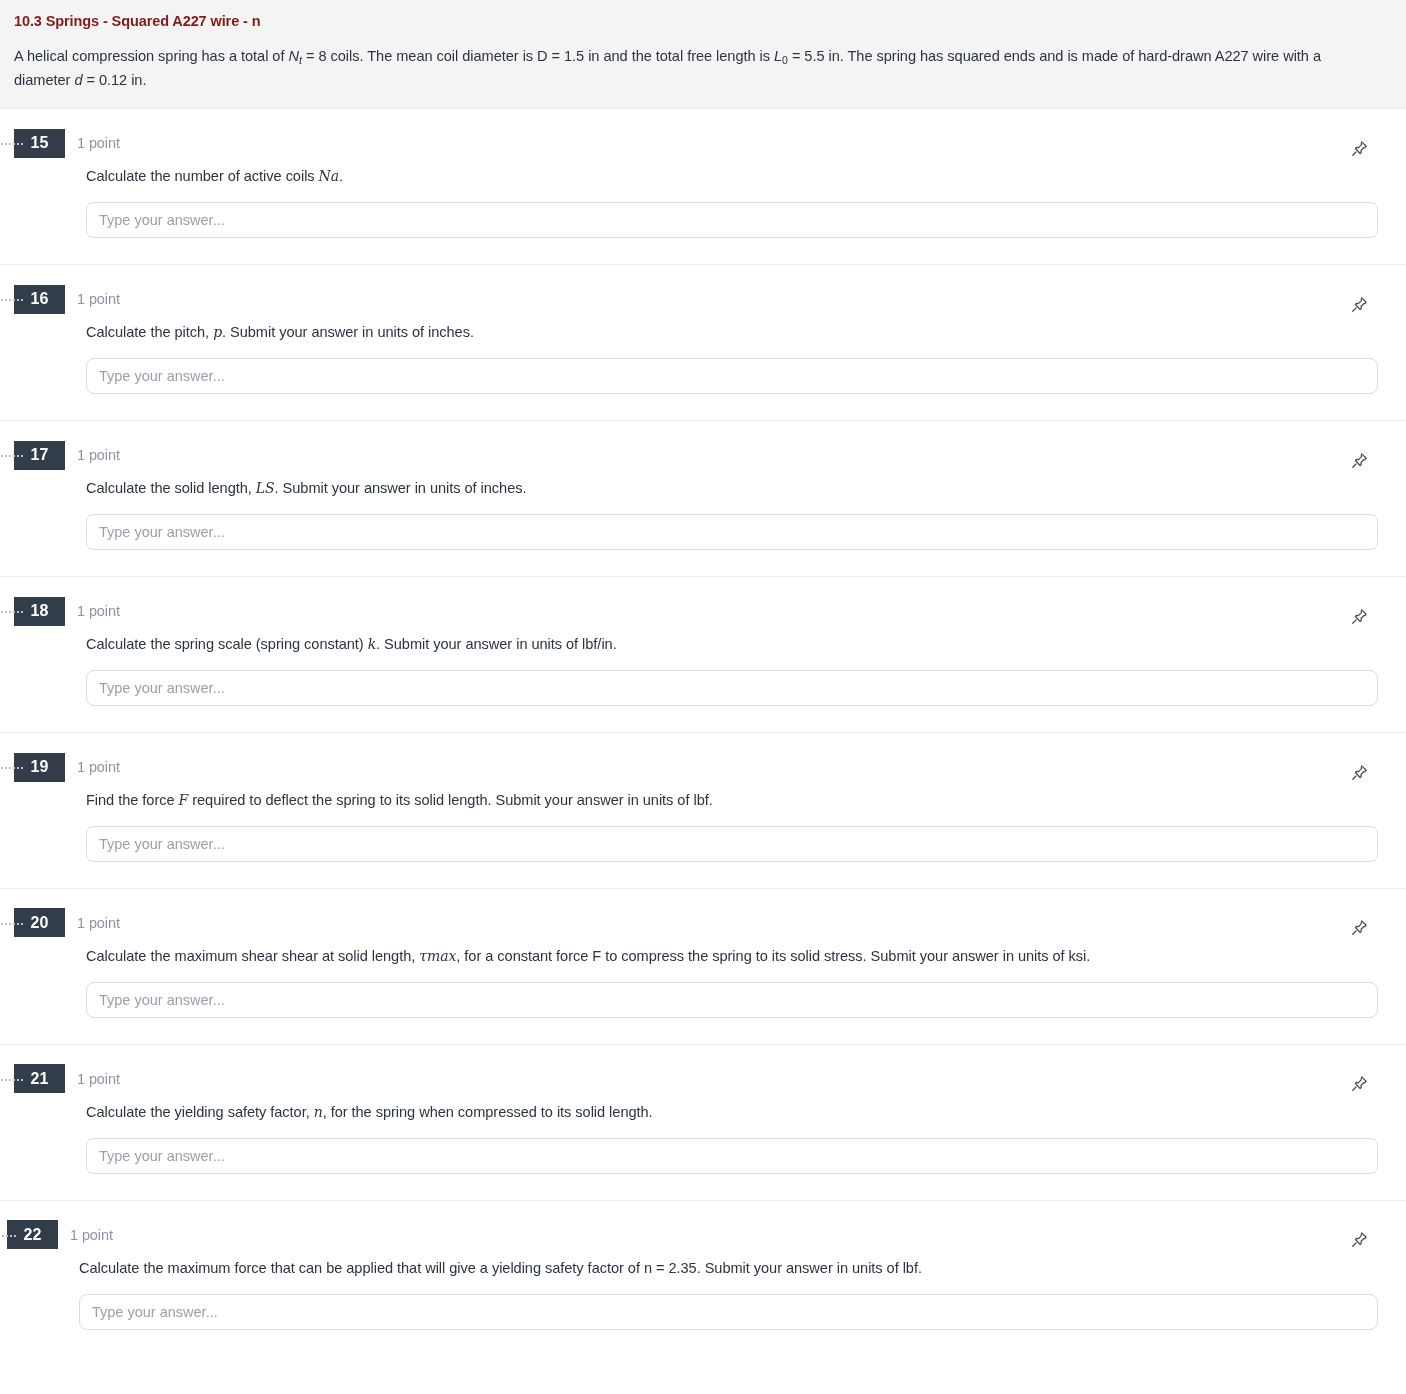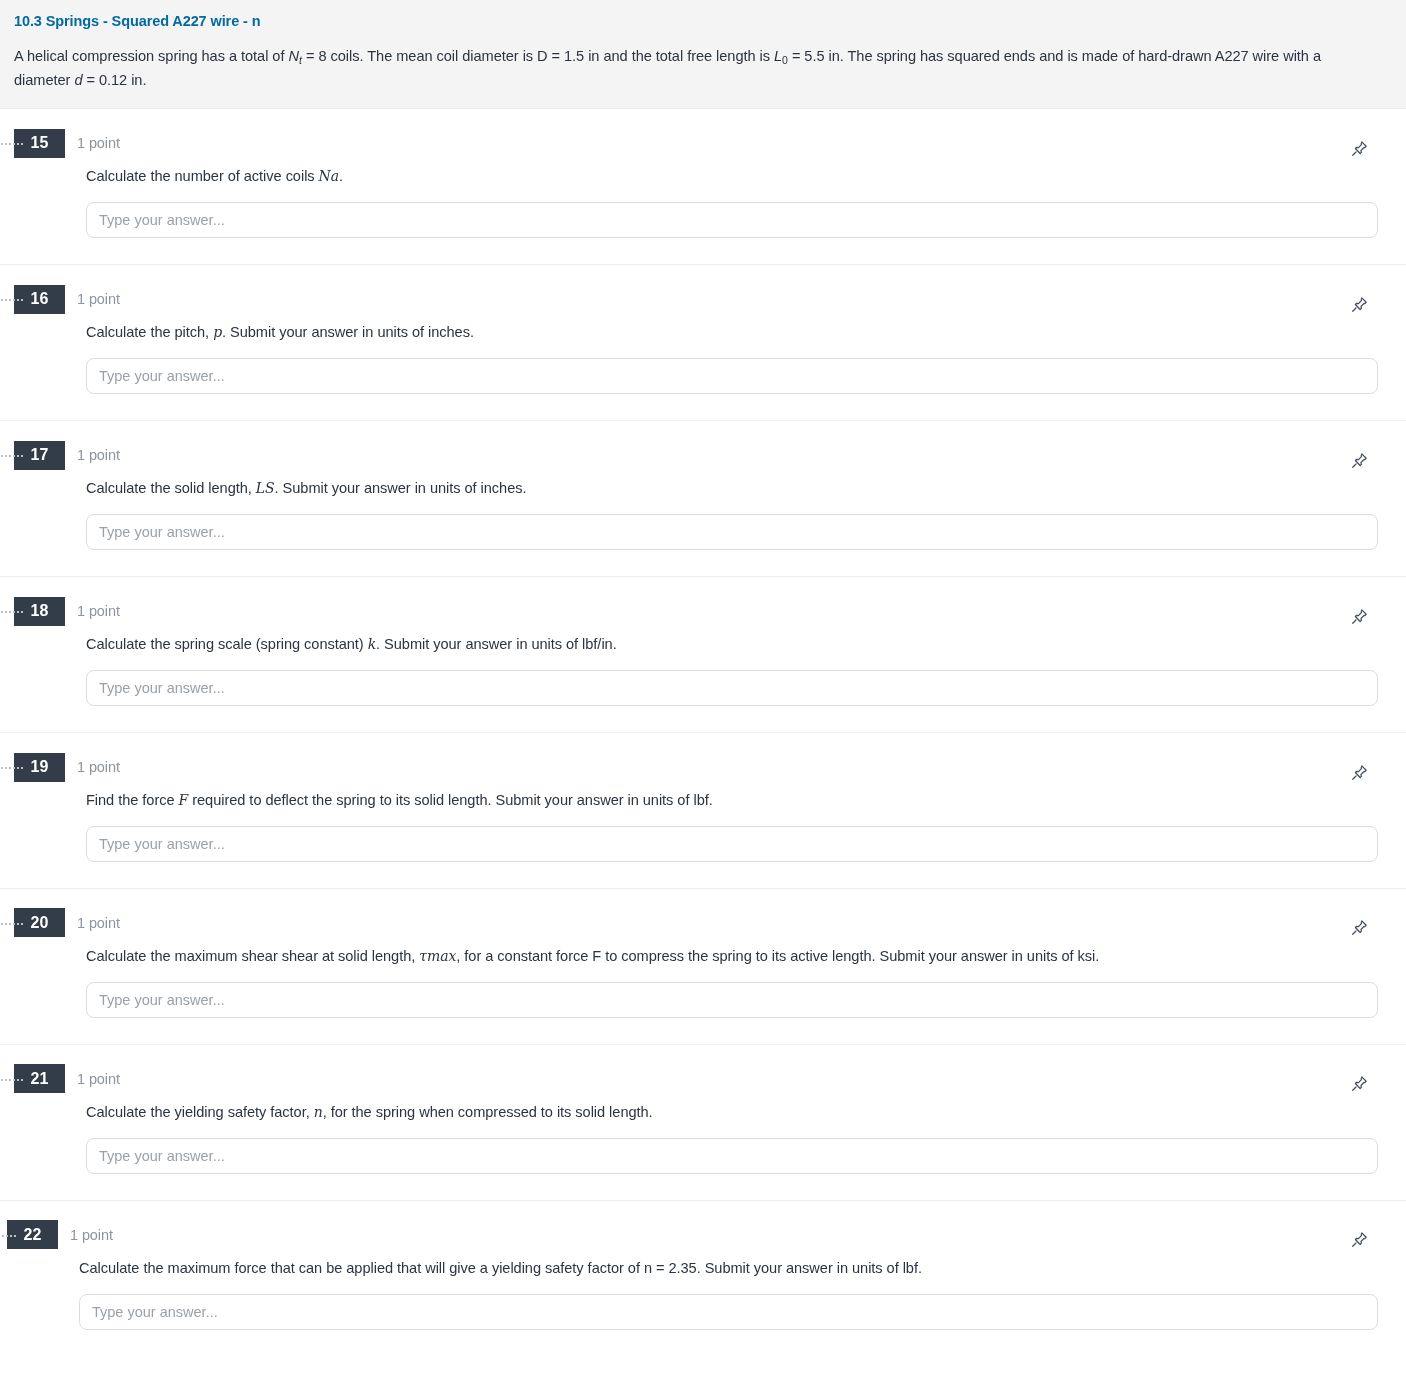--- a/index.html
+++ b/index.html
@@ -18,21 +18,21 @@
 
   
   .prompt-block {
     background: #f4f4f5;
     padding: 12px 14px 16px 14px;
     border-bottom: 1px solid #ececee;
   }
   .prompt-title {
     font-size: 14.5px;
     font-weight: bold;
-    color: #0369a1;
+    color: #7f1d1d;
     letter-spacing: -0.1px;
     margin: 0 0 14px 0;
     line-height: 1.3;
   }
   .prompt-body {
     font-size: 14.6px;
     line-height: 1.62;
     color: #2b3440;
     margin: 0;
     max-width: 1345px;
@@ -250,21 +250,21 @@
       <span class="q-number">20</span>
       <span class="q-points">1 point</span>
       <button class="pin-button" title="pin">
         <svg width="17" height="17" viewBox="0 0 24 24" fill="none" stroke="#434d5a" stroke-width="1.7" stroke-linecap="round" stroke-linejoin="round">
           <path d="M15.2 2.6l6.2 6.2-2.1 2.1-1-.3-4.2 4.2.5 2.6-1.7 1.7L6.2 12l1.7-1.7 2.6.5 4.2-4.2-.3-1z"></path>
           <line x1="7.1" y1="16.9" x2="2.4" y2="21.6"></line>
         </svg>
       </button>
     </div>
     <div class="q-text">
-      <span>Calculate the maximum shear shear at solid length, </span><span class="math">τ</span><span class="math msub">max</span><span>, for a constant force F to compress the spring to its active length. Submit your answer in units of ksi.</span>
+      <span>Calculate the maximum shear shear at solid length, </span><span class="math">τ</span><span class="math msub">max</span><span>, for a constant force F to compress the spring to its solid stress. Submit your answer in units of ksi.</span>
     </div>
     <input class="answer-input" type="text" placeholder="Type your answer..." style="">
   </div>
 
   <div class="question">
     <div class="q-head">
       <span class="drag-dots"></span>
       <span class="q-number">21</span>
       <span class="q-points">1 point</span>
       <button class="pin-button" title="pin">

